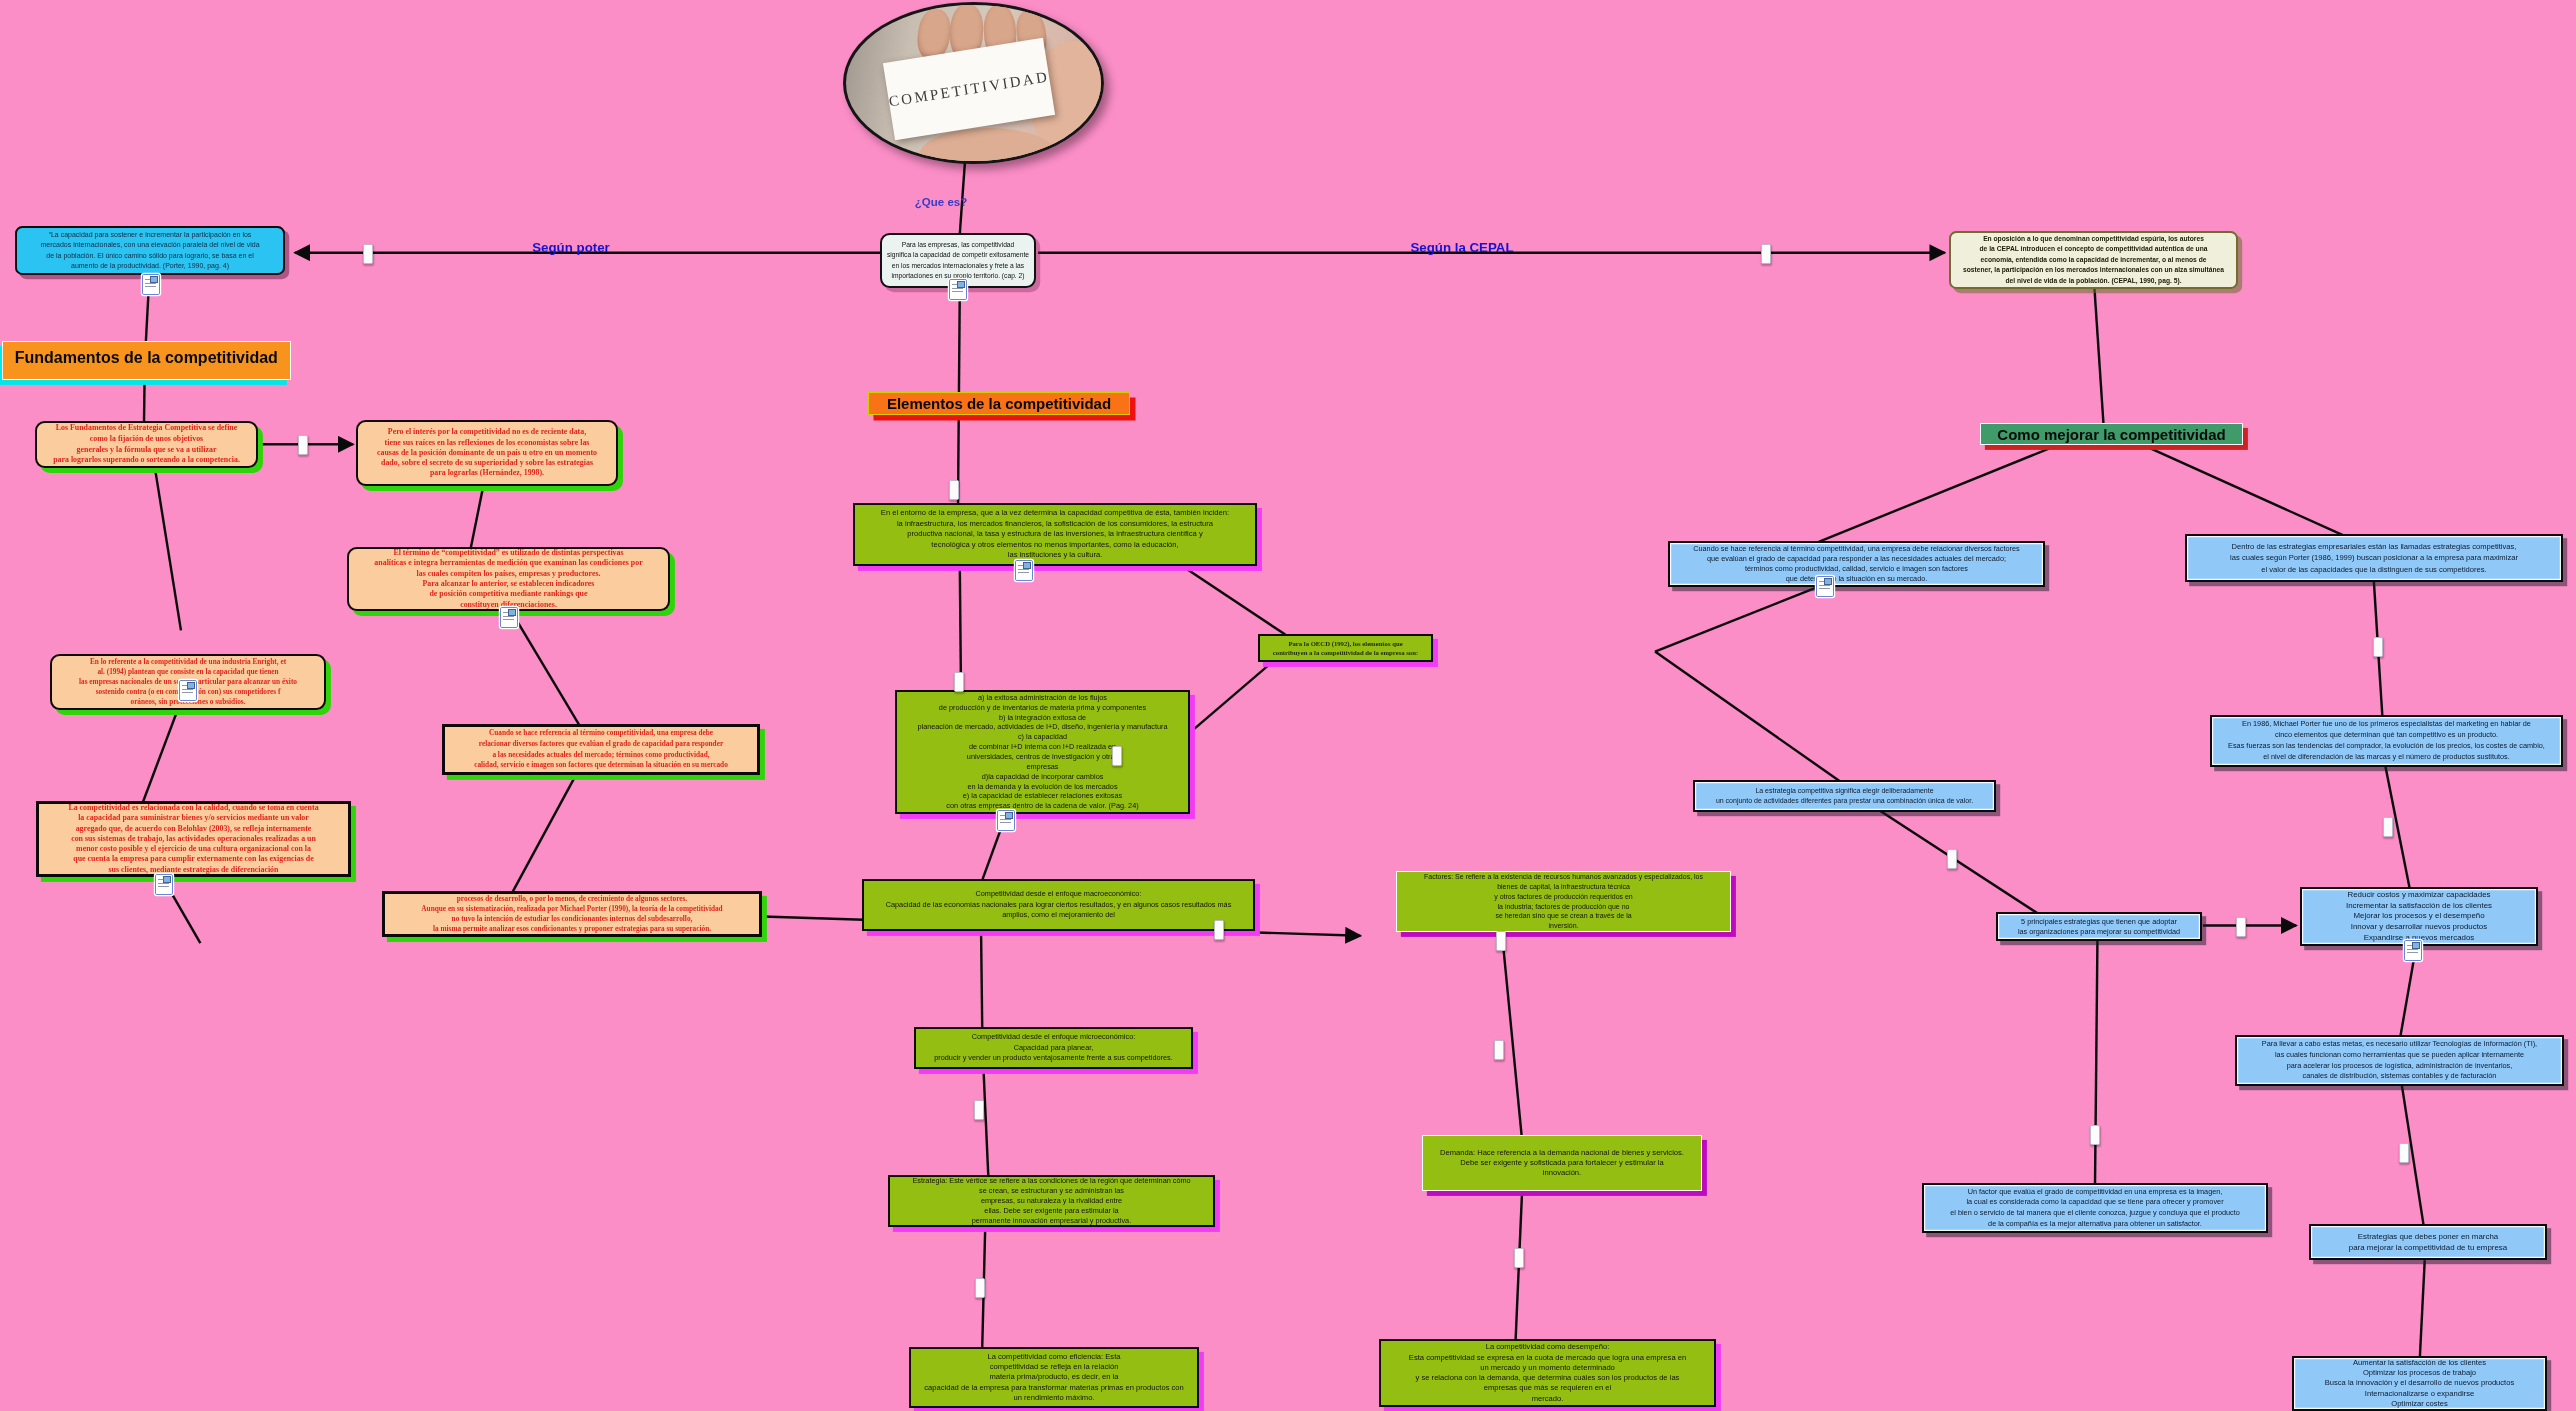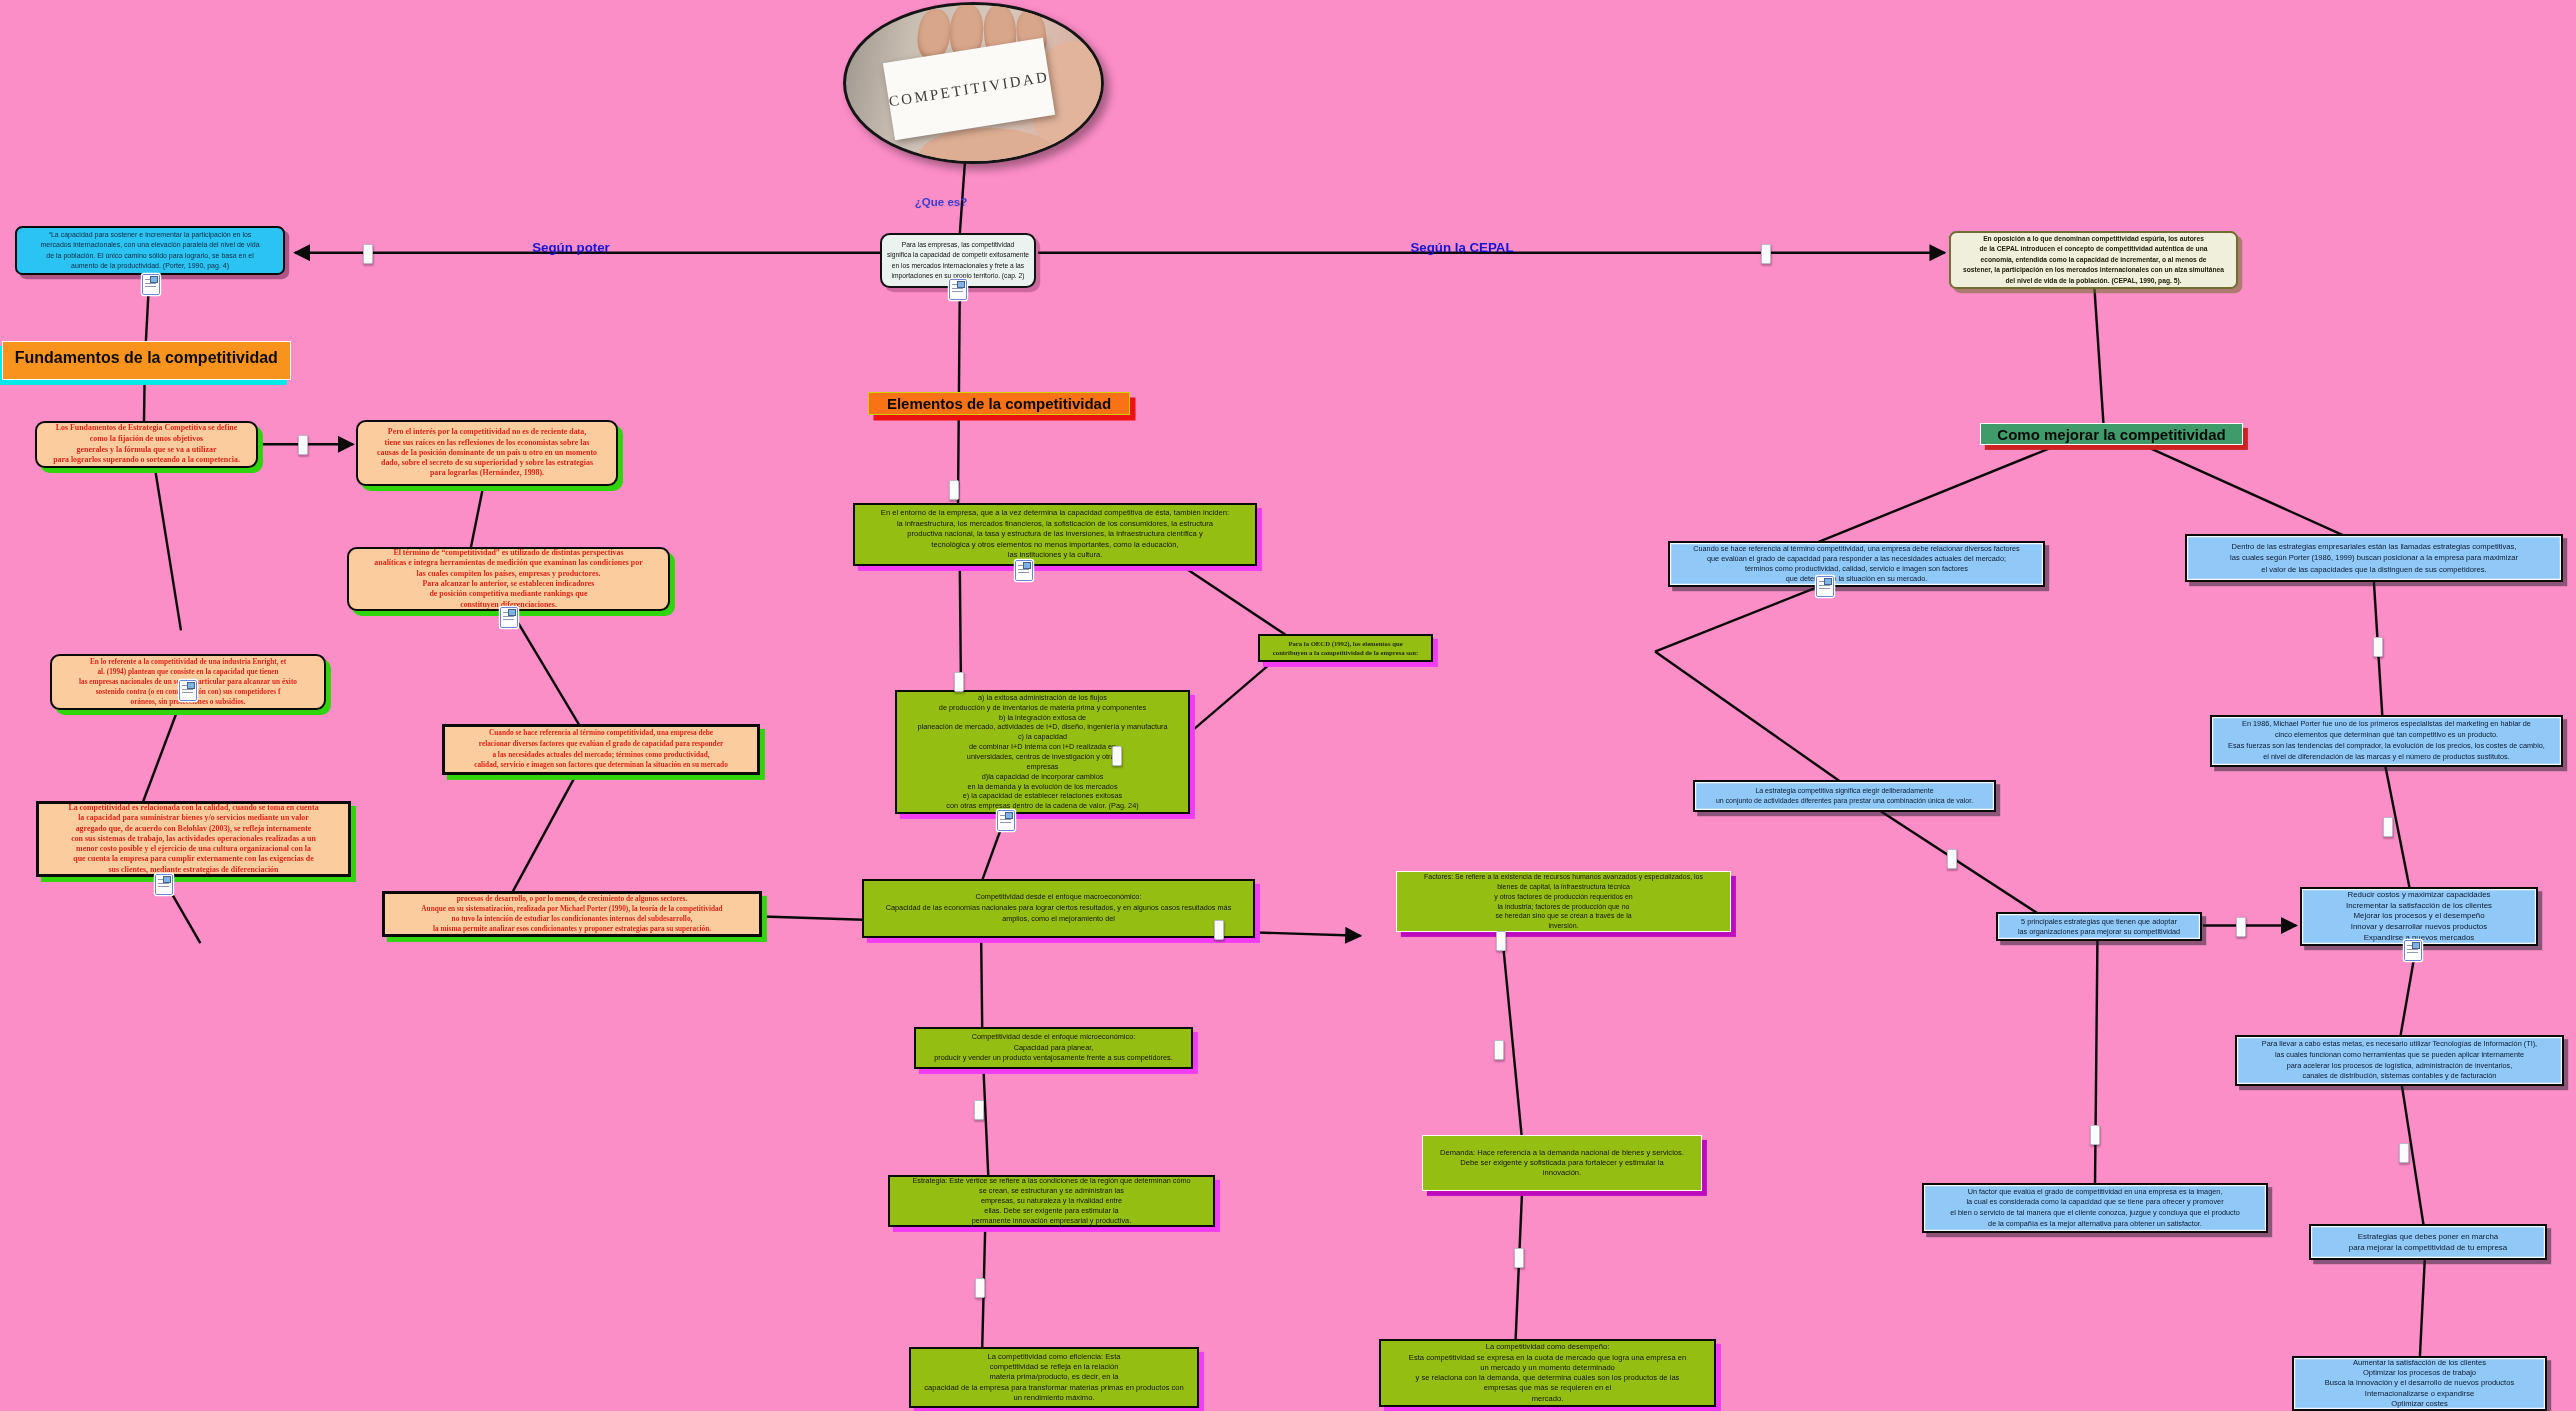--- a/index.html
+++ b/index.html
@@ -258,21 +258,21 @@
 planeación de mercado, actividades de I+D, diseño, ingeniería y manufactura
 c) la capacidad
 de combinar I+D interna con I+D realizada en
 universidades, centros de investigación y otras
 empresas
 d)la capacidad de incorporar cambios
 en la demanda y la evolución de los mercados
 e) la capacidad de establecer relaciones exitosas
 con otras empresas dentro de la cadena de valor. (Pag. 24)</span>
     </div>
-  <div class="node greenbox" style="left:830px;top:879px;width:393px;height:59px;font-size:7.3px;line-height:1.5;">
+  <div class="node greenbox" style="left:830px;top:879px;width:393px;height:52px;font-size:7.3px;line-height:1.5;">
       <span>Competitividad desde el enfoque macroeconómico:
 Capacidad de las economías nacionales para lograr ciertos resultados, y en algunos casos resultados más
 amplios, como el mejoramiento del</span>
     </div>
   <div class="node greenbox" style="left:882px;top:1027px;width:279px;height:42px;font-size:7.3px;line-height:1.45;">
       <span>Competitividad desde el enfoque microeconómico:
 Capacidad para planear,
 producir y vender un producto ventajosamente frente a sus competidores.</span>
     </div>
   <div class="node greenbox" style="left:856px;top:1175px;width:327px;height:52px;font-size:7.3px;line-height:1.35;">

